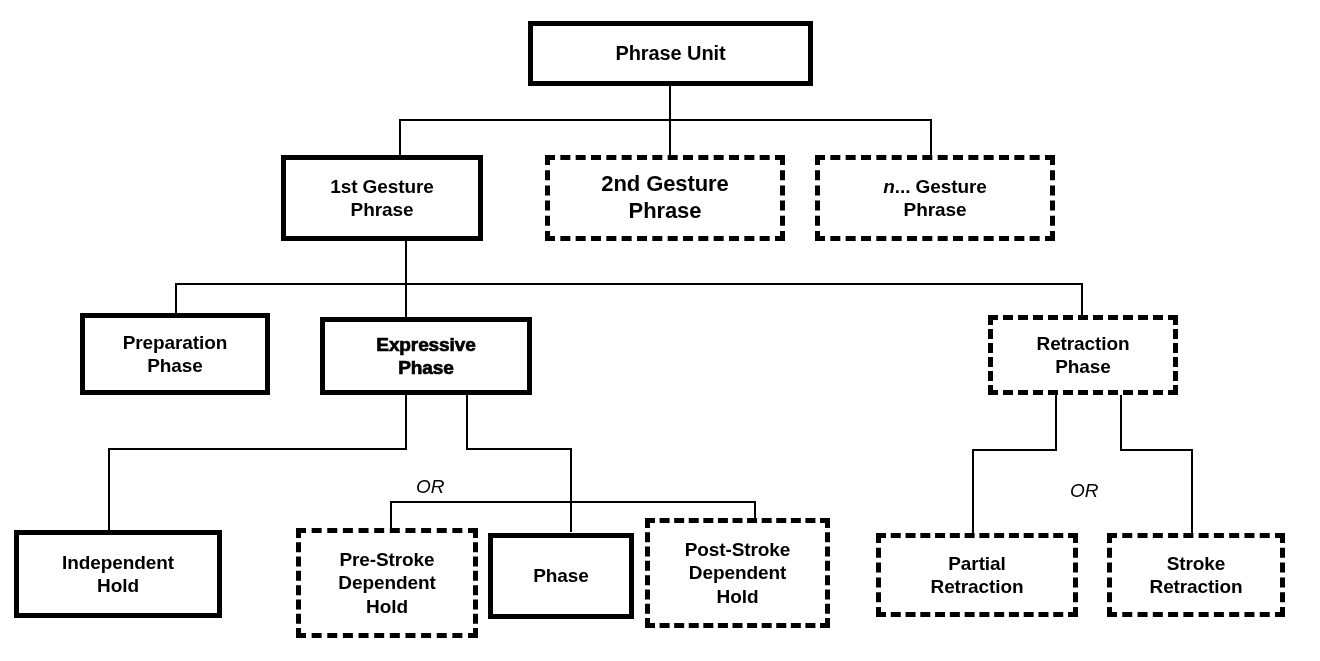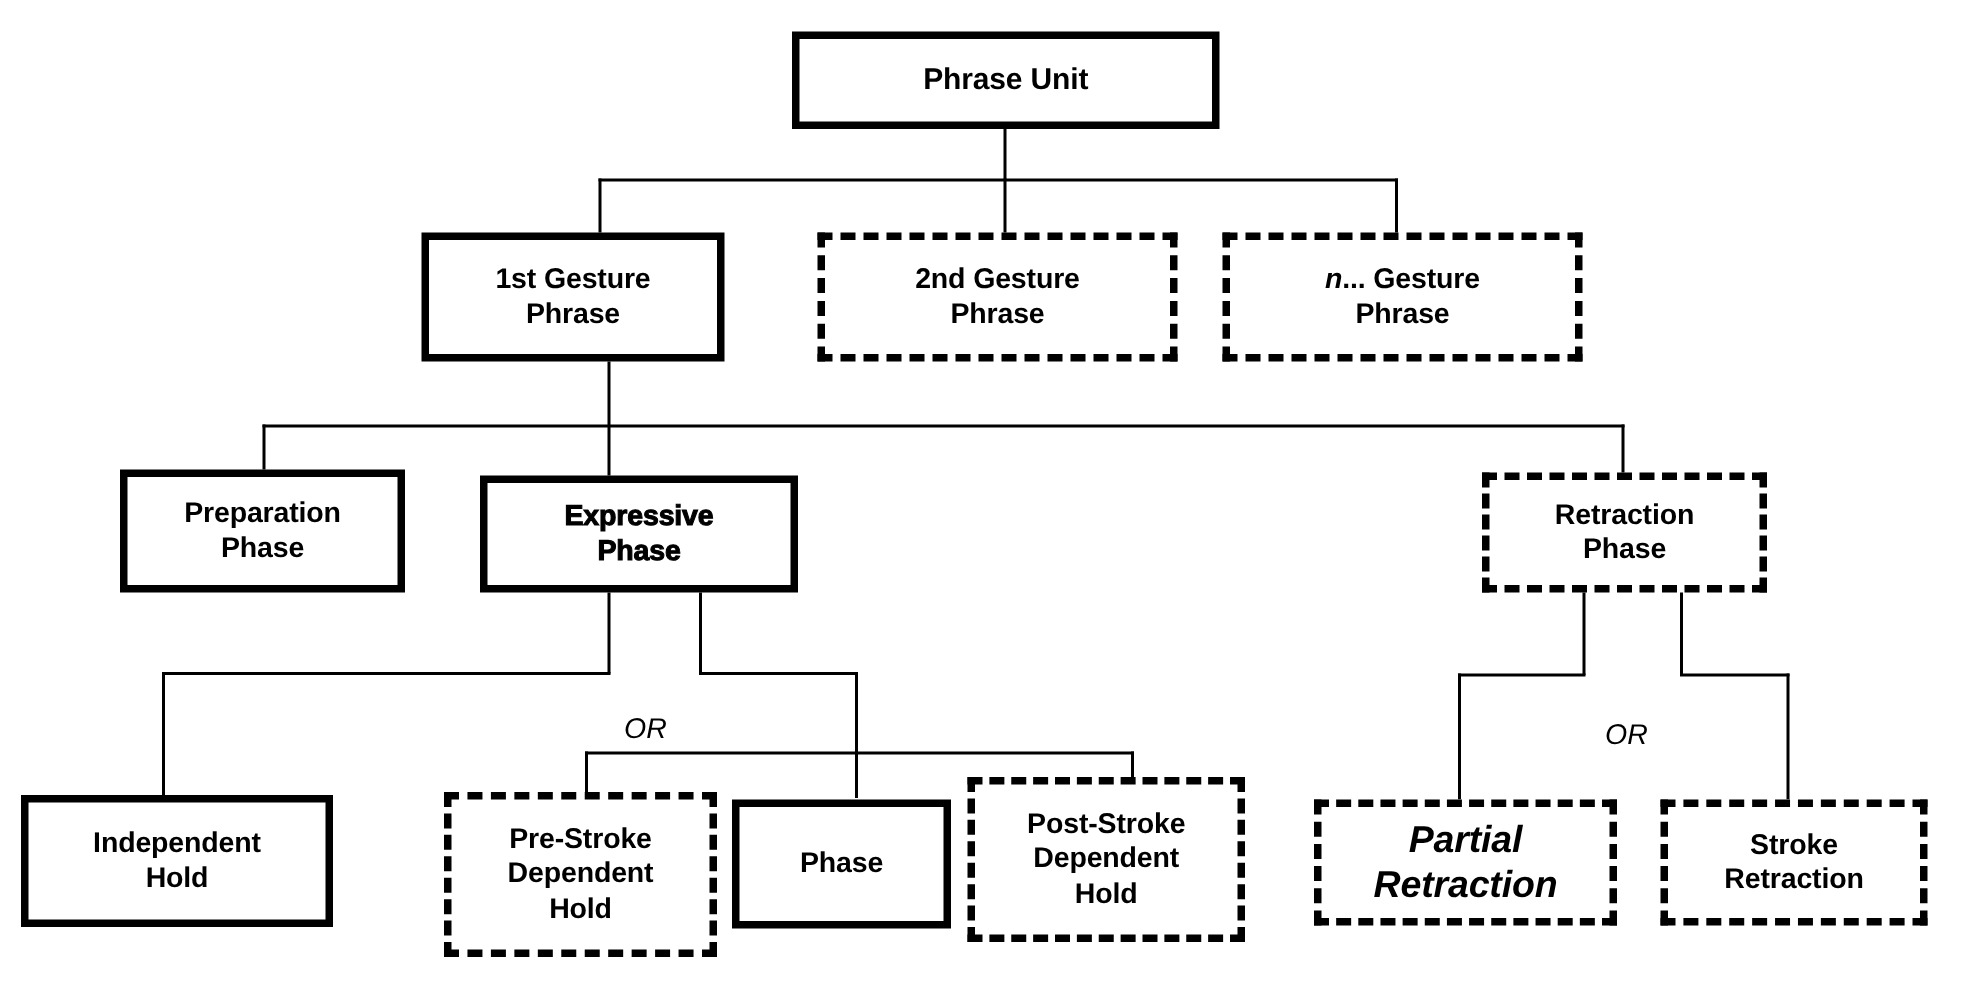--- a/index.html
+++ b/index.html
@@ -117,21 +117,21 @@
     <span class="label">Phrase Unit</span>
   </div>
 
   <div class="node solid" style="left:281px; top:155px; width:202px; height:86px; font-size:19px;">
     <span>
       <span>1st Gesture</span><br>
       <span>Phrase</span>
     </span>
   </div>
 
-  <div class="node dashed" style="left:545px; top:155px; width:240px; height:86px; font-size:19px;">
+  <div class="node dashed" style="left:545px; top:155px; width:240px; height:86px; font-size:22px;">
     <span>
       <span>2nd Gesture</span><br>
       <span>Phrase</span>
     </span>
   </div>
 
   <div class="node dashed" style="left:815px; top:155px; width:240px; height:86px; font-size:19px;">
     <span>
       <span class="it">n</span><span>... Gesture</span><br>
       <span>Phrase</span>
@@ -179,21 +179,21 @@
   </div>
 
   <div class="node dashed" style="left:645px; top:518px; width:185px; height:110px; font-size:19px;">
     <span>
       <span>Post-Stroke</span><br>
       <span>Dependent</span><br>
       <span>Hold</span>
     </span>
   </div>
 
-  <div class="node dashed" style="left:876px; top:533px; width:202px; height:84px; font-size:25px;font-style:italic;">
+  <div class="node dashed" style="left:876px; top:533px; width:202px; height:84px; font-size:19px;">
     <span>
       <span>Partial</span><br>
       <span>Retraction</span>
     </span>
   </div>
 
   <div class="node dashed" style="left:1107px; top:533px; width:178px; height:84px; font-size:19px;">
     <span>
       <span>Stroke</span><br>
       <span>Retraction</span>

